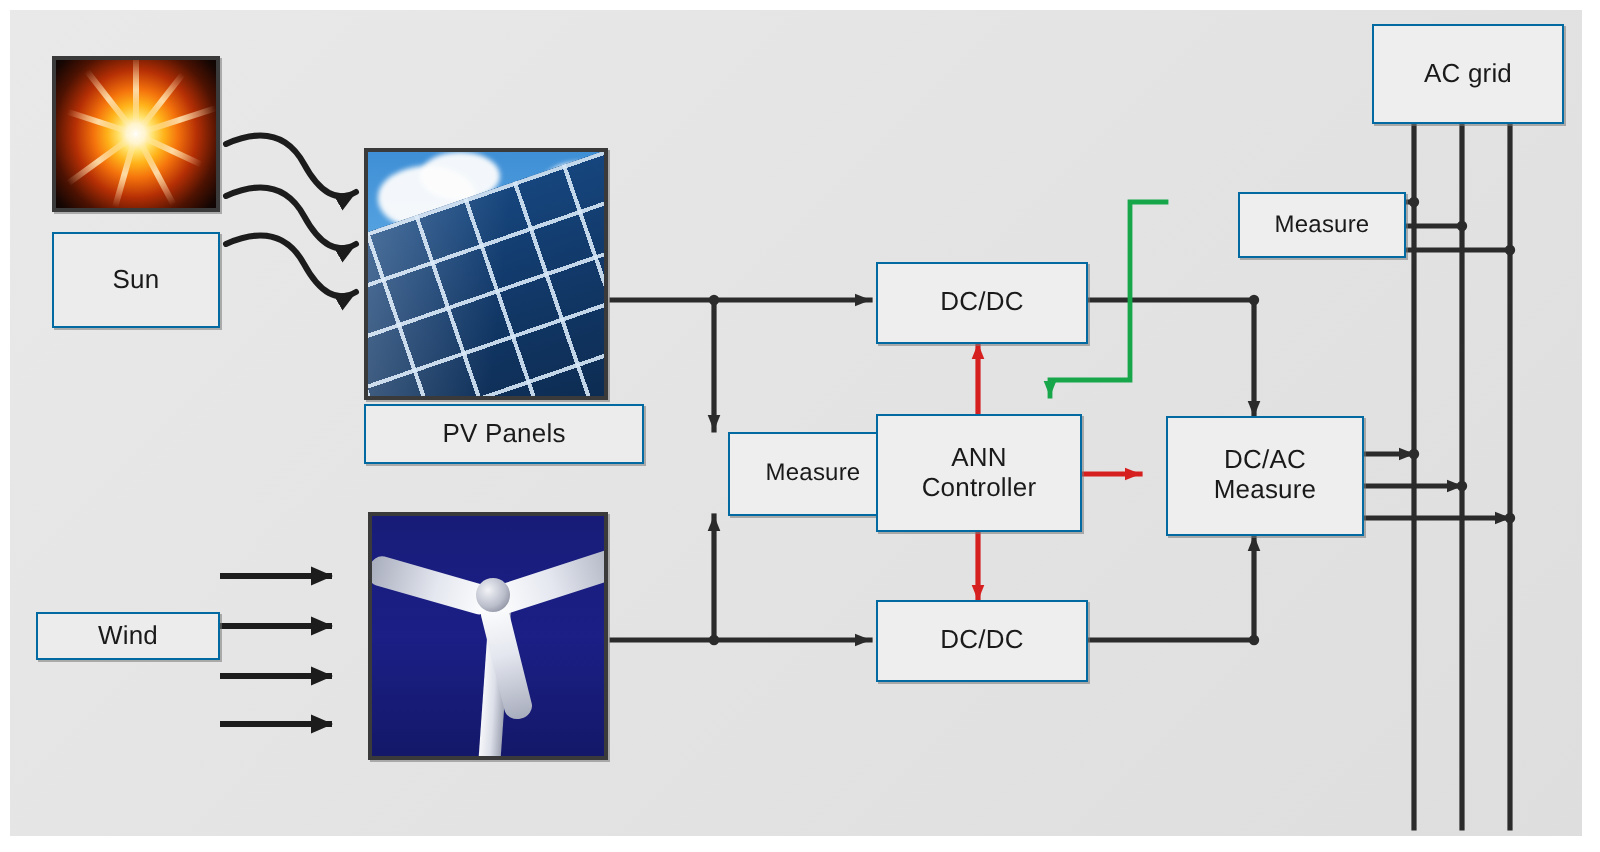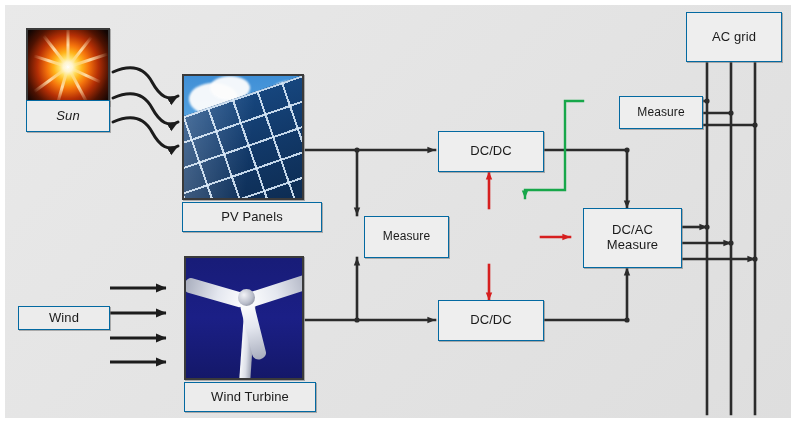--- a/index.html
+++ b/index.html
@@ -154,21 +154,21 @@
     <div class="ray" style="width:3px;height:40px;transform:translate(-50%,-100%) rotate(0deg);"></div>
     <div class="ray" style="width:3px;height:38px;transform:translate(-50%,-100%) rotate(38deg);"></div>
     <div class="ray" style="width:3px;height:42px;transform:translate(-50%,-100%) rotate(72deg);"></div>
     <div class="ray" style="width:3px;height:36px;transform:translate(-50%,-100%) rotate(115deg);"></div>
     <div class="ray" style="width:3px;height:40px;transform:translate(-50%,-100%) rotate(152deg);"></div>
     <div class="ray" style="width:3px;height:38px;transform:translate(-50%,-100%) rotate(196deg);"></div>
     <div class="ray" style="width:3px;height:42px;transform:translate(-50%,-100%) rotate(234deg);"></div>
     <div class="ray" style="width:3px;height:36px;transform:translate(-50%,-100%) rotate(288deg);"></div>
     <div class="ray" style="width:3px;height:40px;transform:translate(-50%,-100%) rotate(322deg);"></div>
   </div>
-  <div class="box label" style="left:26px;top:100px;width:84px;height:32px;font-style:italic;">Sun</div>
+  <div class="box label" style="left:26px;top:116px;width:84px;height:48px;">Sun</div>
 
   <div class="pic pv-tile" style="left:182px;top:74px;width:122px;height:126px;">
     <div class="cloud" style="left:4%;top:6%;width:42%;height:26%;"></div>
     <div class="cloud" style="left:22%;top:0%;width:34%;height:20%;"></div>
     <div class="cloud" style="left:60%;top:14%;width:44%;height:30%;"></div>
     <div class="cloud" style="left:74%;top:4%;width:32%;height:20%;"></div>
     <div class="panel">
       <div class="pgrid"></div>
       <div class="pshine"></div>
     </div>
@@ -177,28 +177,31 @@
 
   <div class="box label" style="left:18px;top:306px;width:92px;height:24px;">Wind</div>
 
   <div class="pic wind-tile" style="left:184px;top:256px;width:120px;height:124px;">
     <div class="tower" style="left:48%;top:30%;width:11px;height:78%;transform:rotate(4deg);"></div>
     <div class="blade" style="left:52%;top:30%;width:64px;height:15px;transform:rotate(196deg);"></div>
     <div class="blade" style="left:52%;top:30%;width:70px;height:15px;transform:rotate(-18deg);"></div>
     <div class="blade" style="left:52%;top:30%;width:60px;height:14px;transform:rotate(76deg);"></div>
     <div class="hub" style="left:45%;top:26%;width:17px;height:17px;"></div>
   </div>
-  <div class="box label" style="left:184px;top:382px;width:132px;height:30px;">Wind Turbine</div>
 
   <div class="box small" style="left:328px;top:216px;width:85px;height:42px;">Measure</div>
 
   <div class="box" style="left:438px;top:131px;width:106px;height:41px;">DC/DC</div>
 
   <div class="box" style="left:438px;top:300px;width:106px;height:41px;">DC/DC</div>
 
+  <div class="box" style="left:438px;top:207px;width:103px;height:59px;flex-direction:column;">
+    <span>ANN</span>
+    <span>Controller</span>
+  </div>
 
   <div class="box" style="left:583px;top:208px;width:99px;height:60px;flex-direction:column;">
     <span>DC/AC</span>
     <span>Measure</span>
   </div>
 
   <div class="box small" style="left:583px;top:96px;width:84px;height:33px;">Measure</div>
 
   <div class="box" style="left:686px;top:12px;width:96px;height:50px;">AC grid</div>
 

